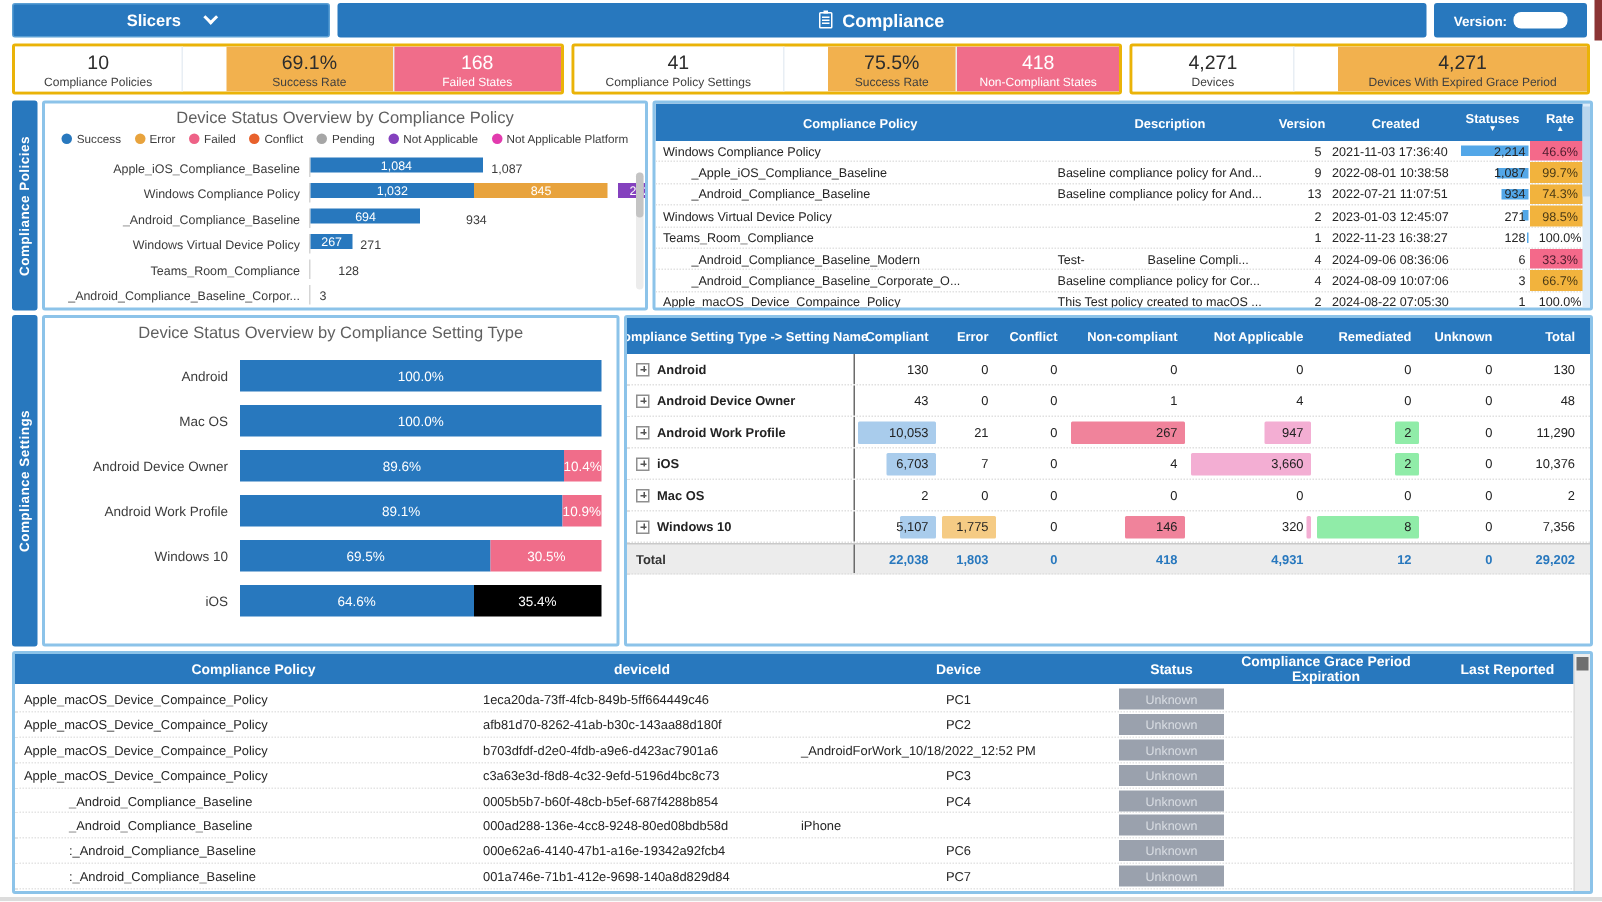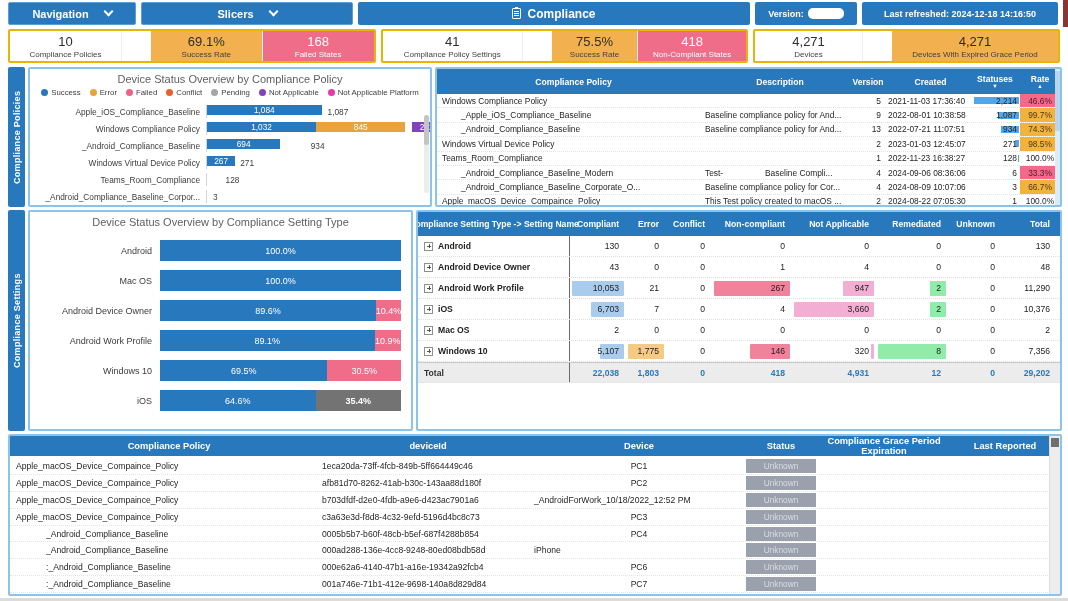--- a/index.html
+++ b/index.html
@@ -125,37 +125,32 @@
   .badge { background:#9AA1AD; color:#D9DDE3; font-size:8.3px; width:70px; text-align:center; padding:2px 0; }
   .dt-scroll { position:absolute; right:0; top:0; bottom:0; width:11px; background:#EDEDED; border-left:1px solid #DDD; }
   .dt-thumb { position:absolute; right:1px; top:2px; width:8px; height:9px; background:#6F6F6F; }
 </style>
 </head>
 <body>
 
 <div class="app">
 
   <div class="topbar">
-    <div class="btn btn-nav">
-      <span>Navigation</span>
-      <span class="chev"></span>
-    </div>
     <div class="btn btn-slicers">
       <span>Slicers</span>
       <span class="chev"></span>
     </div>
     <div class="titlebar">
       <span class="clip-icon"></span>
       <span>Compliance</span>
     </div>
     <div class="version-chip">
       <span>Version:</span>
       <span class="version-box"></span>
     </div>
-    <div class="refresh-chip">Last refreshed: 2024-12-18 14:16:50</div>
   </div>
   <div class="edge-accent"></div>
 
   <div class="kpi-row" id="kpi-row">
       <div class="kpi-group">
         <div class="kpi-card ">
           <div class="kpi-value">10</div>
           <div class="kpi-label">Compliance Policies</div>
         </div>
         <div class="kpi-card orange">
@@ -413,21 +408,21 @@
             <div class="bar-label-b">Windows 10</div>
             <div class="track-b">
               <div class="seg-b" style="background: rgb(40, 120, 190); width: 69.5%;">69.5%</div>
               <div class="seg-b" style="background: rgb(240, 109, 138); width: 30.5%;">30.5%</div>
             </div>
           </div>
           <div class="bar-row-b">
             <div class="bar-label-b">iOS</div>
             <div class="track-b">
               <div class="seg-b" style="background: rgb(40, 120, 190); width: 64.6%;">64.6%</div>
-              <div class="seg-b" style="background: #737373; width: 35.4%; font-weight: bold;">35.4%</div>
+              <div class="seg-b" style="background: #000000; width: 35.4%;">35.4%</div>
             </div>
           </div>
         </div>
     </div>
     <div class="panel pivot">
       <div class="pivot-table">
         <div class="pv-head" id="pv-head">
           <div class="pv-c0">Compliance Setting Type -&gt; Setting Name</div>
         <div class="pv-c pv-compliant">Compliant</div>
             <div class="pv-c pv-error">Error</div>

